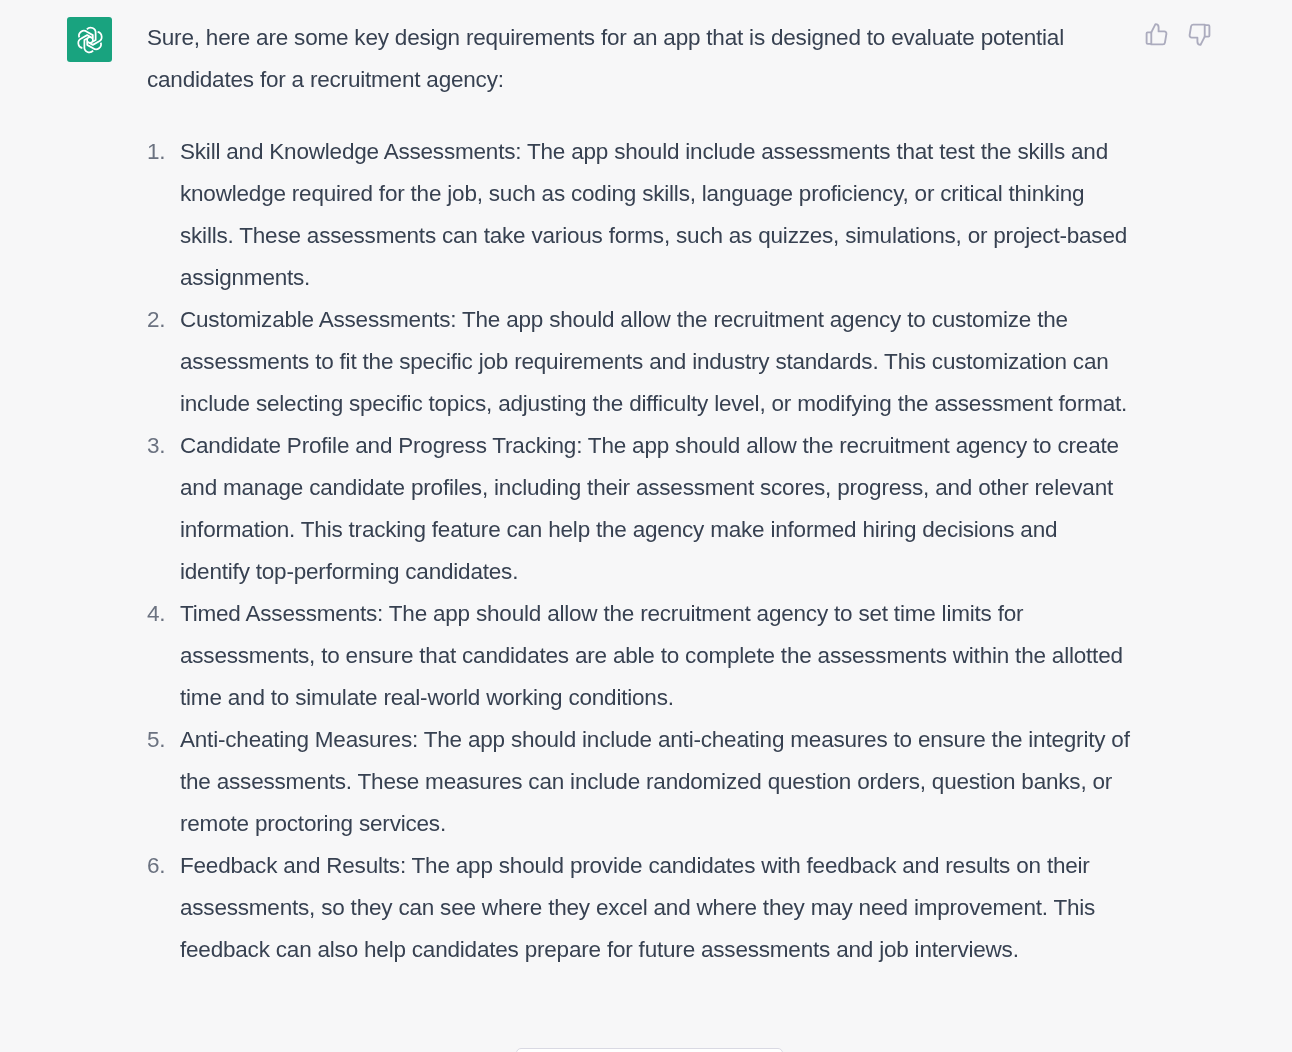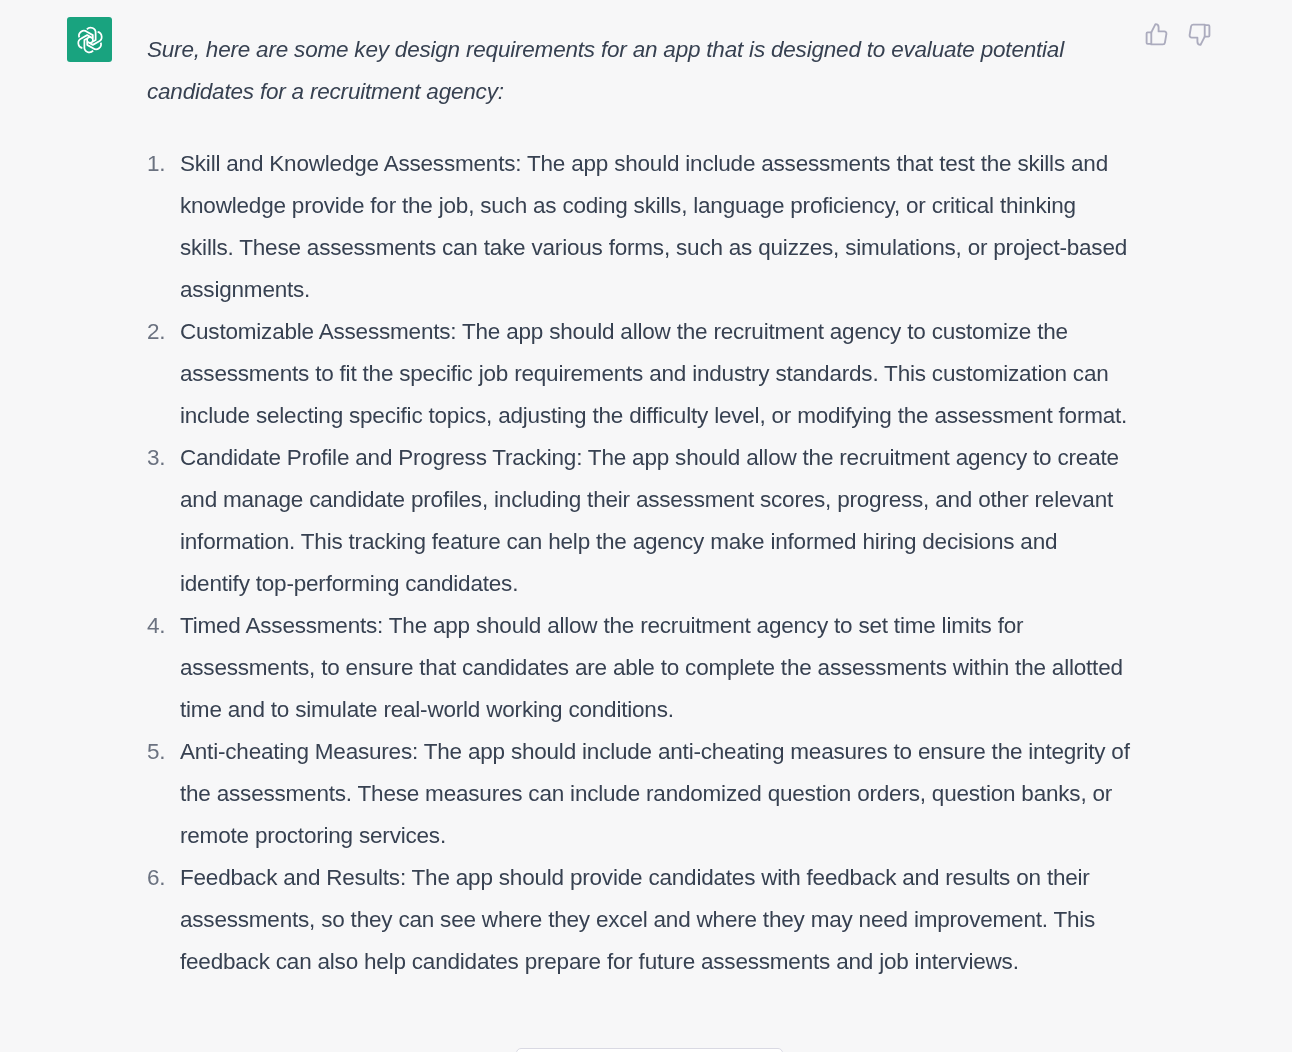--- a/index.html
+++ b/index.html
@@ -12,21 +12,21 @@
   }
   .avatar {
     position:absolute; left:67px; top:17px; width:45px; height:45px;
     background:#19a37f; border-radius:3px;
     display:flex; align-items:center; justify-content:center;
   }
   .message {
     position:absolute; left:147px; top:17px; width:985px;
     font-size:22.5px; line-height:42px; letter-spacing:-0.2px;
   }
-  .message p { margin:12px 0 30px 0;font-style:italic; }
+  .message p { margin:0 0 30px 0; }
   .message ol { margin:0; padding:0; list-style:none; }
   .message li { position:relative; padding-left:33px; }
   .num {
     position:absolute; left:0; top:0; color:#6b7280;
   }
   .actions {
     position:absolute; left:1144px; top:22px; display:flex; gap:18px;
   }
   .actions span { display:inline-flex; cursor:pointer; }
   .regen {
@@ -46,21 +46,21 @@
       <path d="M-2.5 -8.5 a4 4 0 0 1 7 3 v5.5 l-4.5 2.6" transform="rotate(180)"></path>
       <path d="M-2.5 -8.5 a4 4 0 0 1 7 3 v5.5 l-4.5 2.6" transform="rotate(240)"></path>
       <path d="M-2.5 -8.5 a4 4 0 0 1 7 3 v5.5 l-4.5 2.6" transform="rotate(300)"></path>
     </g>
   </svg>
 </div>
 
 <div class="message">
   <p>Sure, here are some key design requirements for an app that is designed to evaluate potential candidates for a recruitment agency:</p>
   <ol>
-    <li><span class="num">1.</span><span>Skill and Knowledge Assessments: The app should include assessments that test the skills and knowledge provide for the job, such as coding skills, language proficiency, or critical thinking skills. These assessments can take various forms, such as quizzes, simulations, or project-based assignments.</span></li>
+    <li><span class="num">1.</span><span>Skill and Knowledge Assessments: The app should include assessments that test the skills and knowledge required for the job, such as coding skills, language proficiency, or critical thinking skills. These assessments can take various forms, such as quizzes, simulations, or project-based assignments.</span></li>
     <li><span class="num">2.</span><span>Customizable Assessments: The app should allow the recruitment agency to customize the assessments to fit the specific job requirements and industry standards. This customization can include selecting specific topics, adjusting the difficulty level, or modifying the assessment format.</span></li>
     <li><span class="num">3.</span><span>Candidate Profile and Progress Tracking: The app should allow the recruitment agency to create and manage candidate profiles, including their assessment scores, progress, and other relevant information. This tracking feature can help the agency make informed hiring decisions and identify top-performing candidates.</span></li>
     <li><span class="num">4.</span><span>Timed Assessments: The app should allow the recruitment agency to set time limits for assessments, to ensure that candidates are able to complete the assessments within the allotted time and to simulate real-world working conditions.</span></li>
     <li><span class="num">5.</span><span>Anti-cheating Measures: The app should include anti-cheating measures to ensure the integrity of the assessments. These measures can include randomized question orders, question banks, or remote proctoring services.</span></li>
     <li><span class="num">6.</span><span>Feedback and Results: The app should provide candidates with feedback and results on their assessments, so they can see where they excel and where they may need improvement. This feedback can also help candidates prepare for future assessments and job interviews.</span></li>
   </ol>
 </div>
 
 <div class="actions">
   <span>

